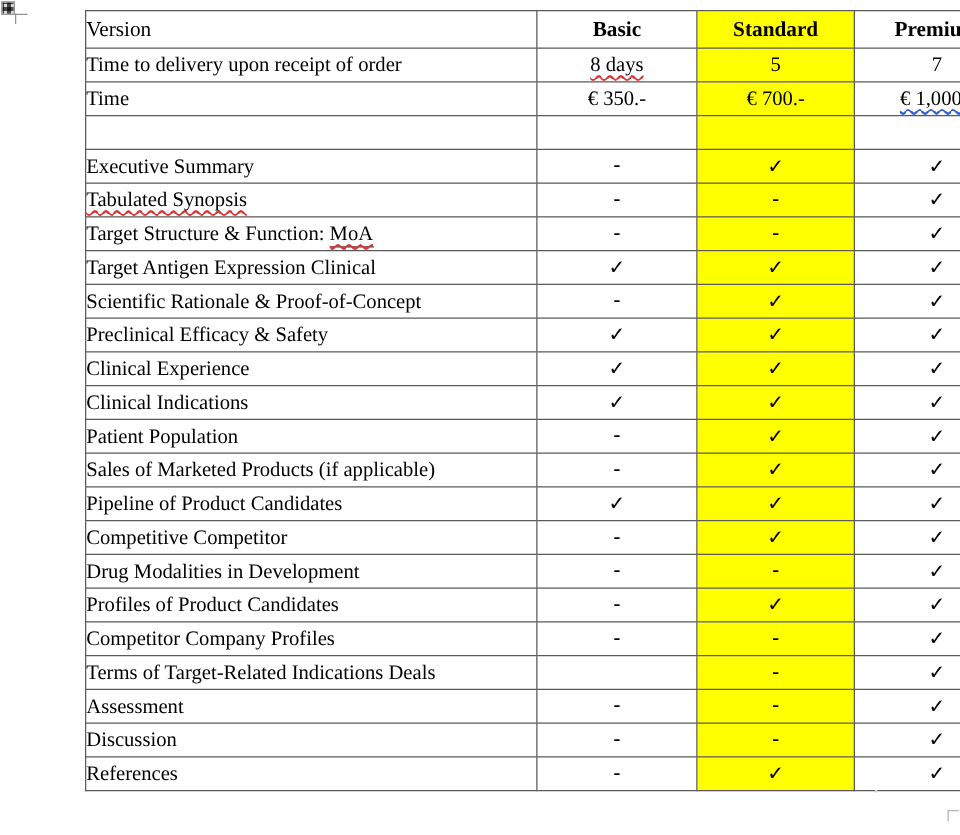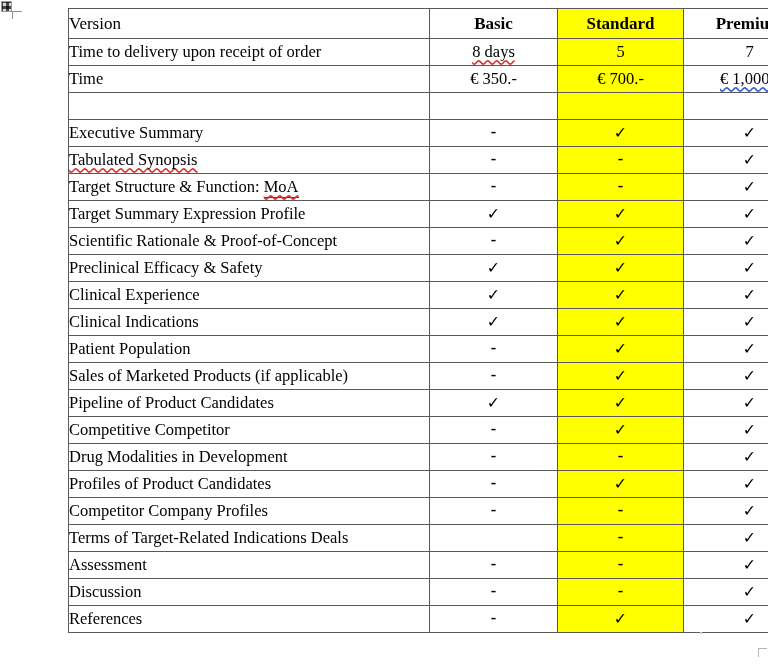--- a/index.html
+++ b/index.html
@@ -198,21 +198,21 @@
           <td class="val hl"><span class="dash">-</span></td>
           <td class="val"><span class="check">✓</span></td>
         </tr>
         <tr>
           <td class="label">Target Structure &amp; Function: <span class="sq-red ul-solid">MoA</span></td>
           <td class="val"><span class="dash">-</span></td>
           <td class="val hl"><span class="dash">-</span></td>
           <td class="val"><span class="check">✓</span></td>
         </tr>
         <tr>
-          <td class="label">Target Summary Expression Profile</td>
+          <td class="label">Target Antigen Expression Clinical</td>
           <td class="val"><span class="check">✓</span></td>
           <td class="val hl"><span class="check">✓</span></td>
           <td class="val"><span class="check">✓</span></td>
         </tr>
         <tr>
           <td class="label">Scientific Rationale &amp; Proof-of-Concept</td>
           <td class="val"><span class="dash">-</span></td>
           <td class="val hl"><span class="check">✓</span></td>
           <td class="val"><span class="check">✓</span></td>
         </tr>

